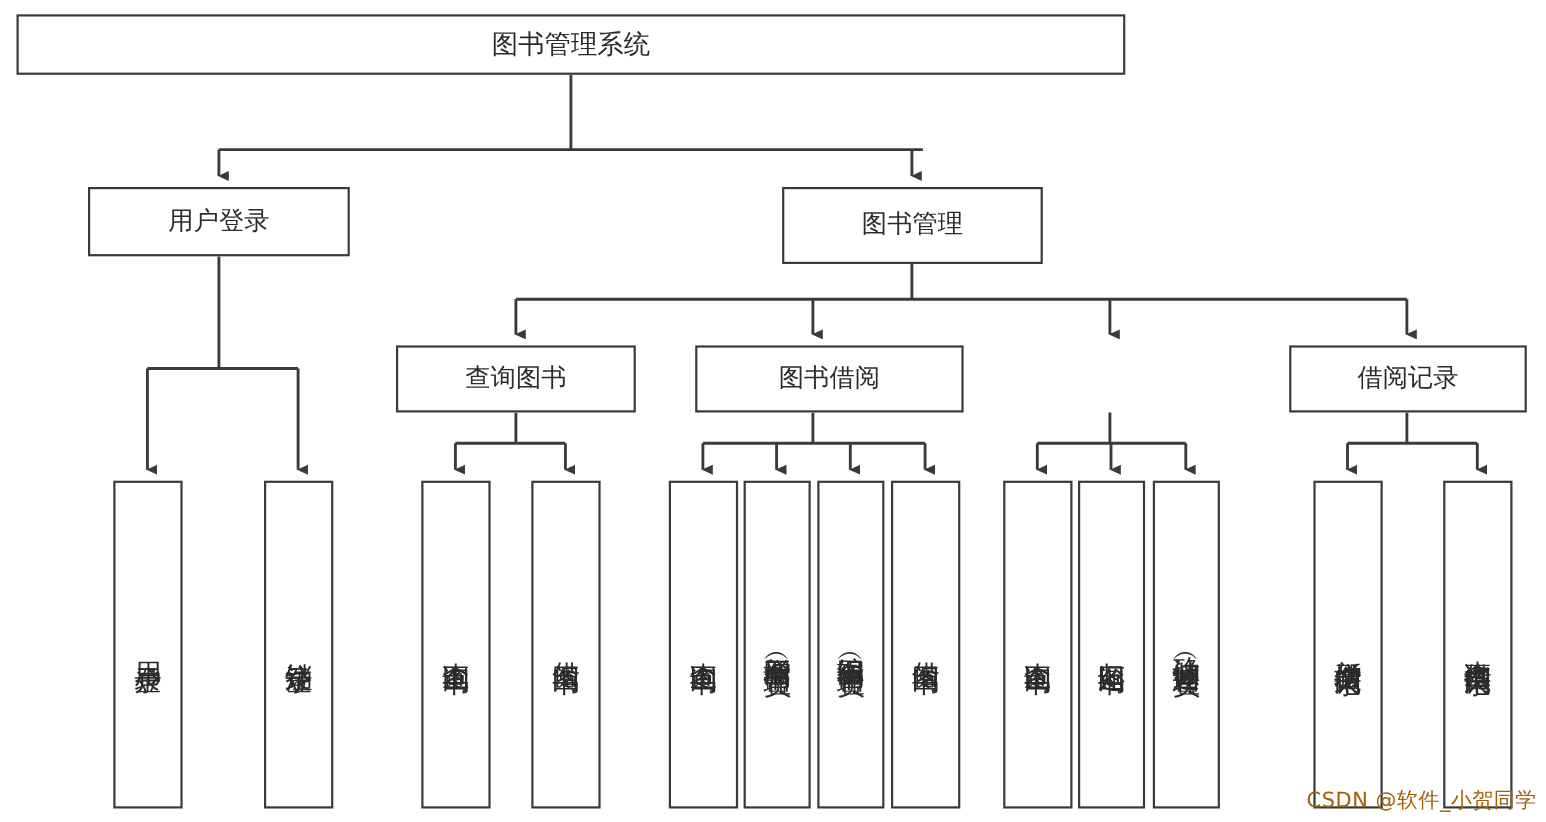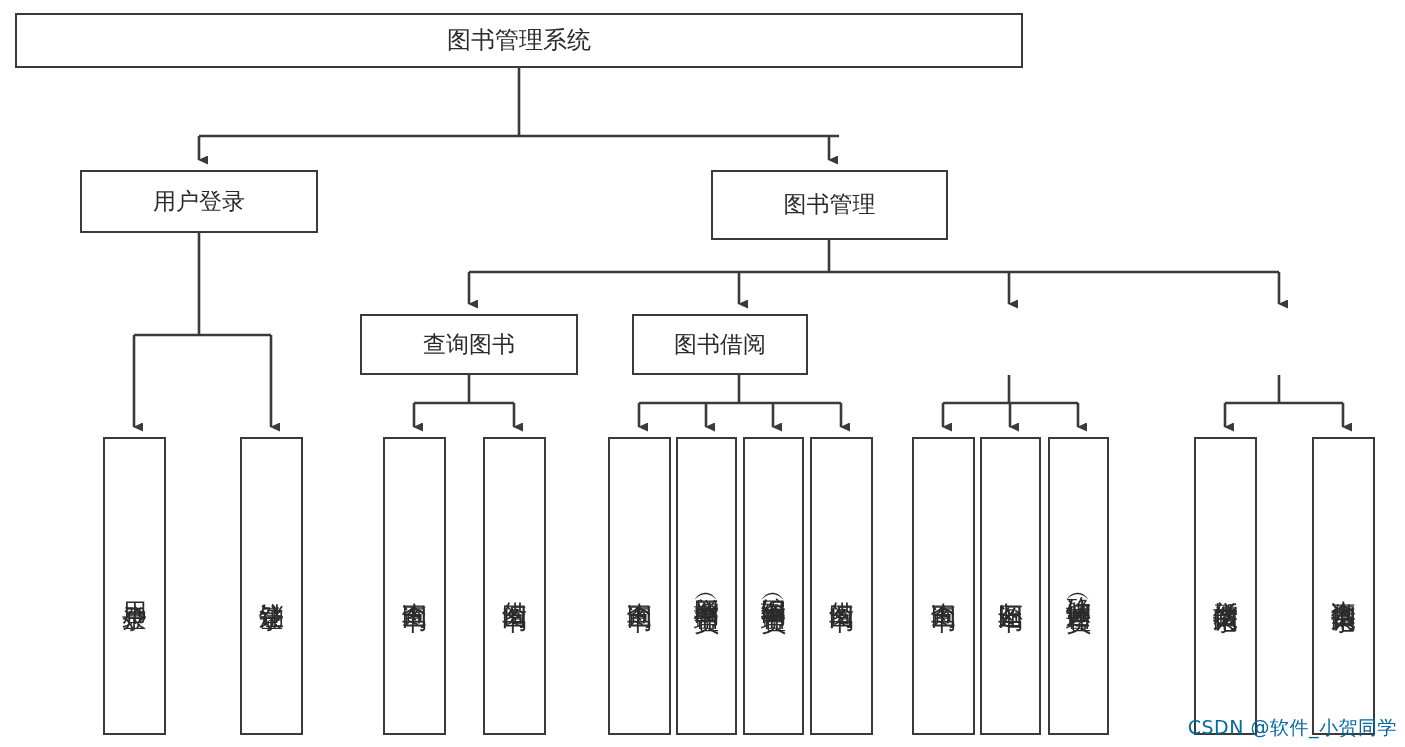--- a/index.html
+++ b/index.html
@@ -59,21 +59,21 @@
     letter-spacing: 2px;
     line-height: 1;
     white-space: normal;
     max-height: 278px;
   }
   #watermark {
     position: absolute;
     right: 8px;
     bottom: 6px;
     font-size: 19px;
-    color: #0369a1;
+    color: #a16207;
     letter-spacing: 0.5px;
     white-space: nowrap;
     font-family: "DejaVu Sans", "Liberation Sans", sans-serif;
   }
 </style>
 </head>
 <body>
 
 <div id="canvas">
 
@@ -134,22 +134,25 @@
   <div class="node level-2" style="left:80px; top:170px; width:238px; height:63px;">
     <span class="node-label">用户登录</span>
   </div>
   <div class="node level-2" style="left:711px; top:170px; width:237px; height:70px;">
     <span class="node-label">图书管理</span>
   </div>
 
   <div class="node level-3" style="left:360px; top:314px; width:218px; height:61px;">
     <span class="node-label">查询图书</span>
   </div>
-  <div class="node level-3" style="left:632px; top:314px; width:176px; height:61px;">
+  <div class="node level-3" style="left:632px; top:314px; width:244px; height:61px;">
     <span class="node-label">图书借阅</span>
+  </div>
+  <div class="node level-3" style="left:1172px; top:314px; width:216px; height:61px;">
+    <span class="node-label">借阅记录</span>
   </div>
 
   <div class="node leaf" style="left:103px; top:437px; width:63px; height:298px;">
     <span class="node-label">用户登录</span>
   </div>
   <div class="node leaf" style="left:240px; top:437px; width:63px; height:298px;">
     <span class="node-label">注销登录</span>
   </div>
 
   <div class="node leaf" style="left:383px; top:437px; width:63px; height:298px;">

